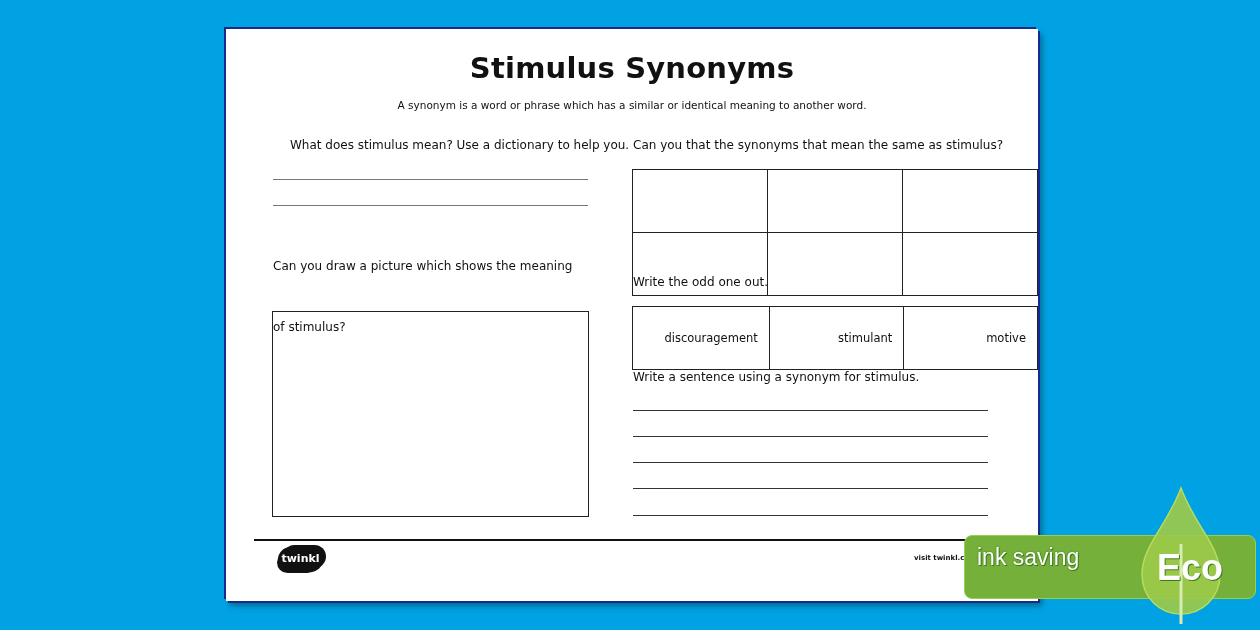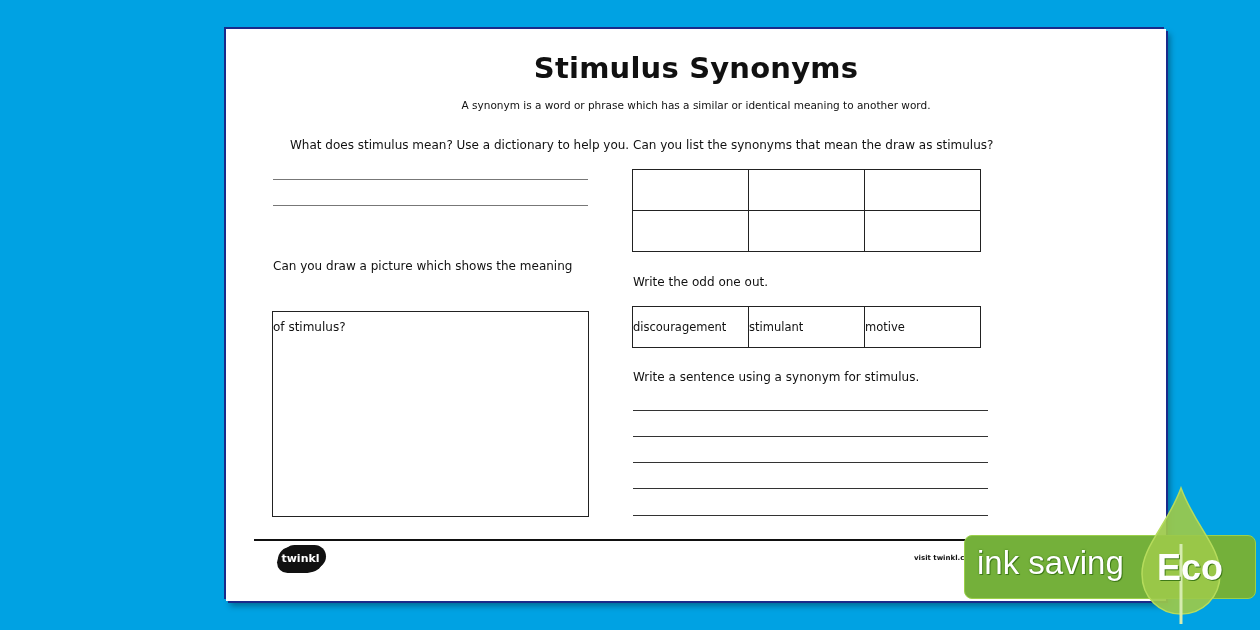--- a/index.html
+++ b/index.html
@@ -3,54 +3,54 @@
 <meta charset="utf-8">
 <style>
   html, body { margin:0; padding:0; }
   body {
     width:1260px; height:630px; overflow:hidden; position:relative;
     background:#00a2e3;
     font-family:"DejaVu Sans", sans-serif;
     color:#111;
   }
   .page {
-    position:absolute; left:226px; top:29px; width:940px; height:572px;
+    position:absolute; left:226px; top:29px; width:812px; height:572px;
     background:#fff;
     box-shadow: -2px -2px 0 #1a2a8a, 2px 2px 0 #1a2a8a, 4px 5px 6px rgba(0,0,0,0.35);
   }
   .title {
     position:absolute; left:0; right:0; top:22px; text-align:center;
     font-size:29px; font-weight:bold; letter-spacing:0.2px;
   }
   .subtitle {
     position:absolute; left:0; right:0; top:70px; text-align:center;
     font-size:10.5px;
   }
   .q { position:absolute; font-size:12px; line-height:21px; }
   .line { position:absolute; height:0; border-top:1.4px solid #777; }
   .line.dark { border-top:1.2px solid #333; }
   .drawbox { position:absolute; border:1.2px solid #222; }
   .grid { position:absolute; border-collapse:collapse; }
-  .grid td { border:1.5px solid #222; width:115px; height:40px; padding:0; text-align:left; font-size:11.5px; }
+  .grid td { border:1.5px solid #222; width:115px; height:40px; padding:11px; text-align:right; font-size:11.5px; }
   .footer-rule { position:absolute; left:28px; width:777px; top:510px; border-top:2.2px solid #111; }
   .logo {
     position:absolute; left:28px; top:518px; width:45px; height:25px;
     background:#111; border-radius:14px; color:#fff;
     font-size:11px; font-weight:bold; text-align:center; line-height:24px;
     box-shadow: 4px -3px 0 -1px #111, -3px 3px 0 -2px #111;
     margin-left: 24px;
   }
   .visit { position:absolute; left:688px; top:525px; font-size:7px; font-weight:bold; }
   .eco {
     position:absolute; left:964px; top:535px; width:292px; height:64px;
     background:#74b03a; border:1.5px solid #9bd04a; border-radius:8px;
     box-sizing:border-box;
   }
   .eco-text {
-    position:absolute; left:12px; top:8px; font-size:33px; color:#fff;
+    position:absolute; left:12px; top:8px; font-size:23px; color:#fff;
     font-family:"Liberation Sans", sans-serif;
     text-shadow: 0 0 2px #3f7a18, 1px 1px 0 #3f7a18;
   }
   .leaf { position:absolute; left:1140px; top:486px; width:82px; height:140px; }
   .eco-word {
     position:absolute; left:1157px; top:547px; font-size:36px; font-weight:bold; color:#fff;
     font-family:"Liberation Sans", sans-serif;
     text-shadow: 1px 1px 0 #3f7a18;
   }
 </style>
@@ -62,21 +62,21 @@
   <div class="subtitle">A synonym is a word or phrase which has a similar or identical meaning to another word.</div>
 
   <div class="q" style="left:47px; top:106px;margin-left:17px;">What does stimulus mean? Use a dictionary to help you.</div>
   <div class="line" style="left:47px; width:315px; top:150px;"></div>
   <div class="line" style="left:47px; width:315px; top:176px;"></div>
 
   <div class="q" style="left:47px; top:227px;">Can you draw a picture which shows the meaning</div>
   <div class="q" style="left:47px; top:248px;margin-top:40px;">of stimulus?</div>
   <div class="drawbox" style="left:46px; top:282px; width:315px; height:204px;"></div>
 
-  <div class="q" style="left:407px; top:106px;">Can you list the synonyms that mean the draw as stimulus?</div>
+  <div class="q" style="left:407px; top:106px;">Can you that the synonyms that mean the same as stimulus?</div>
   <table class="grid" style="left:406px; top:140px;">
     <tbody>
         <tr>
       <td></td>
       <td></td>
       <td></td>
     </tr>
     <tr>
       <td></td>
       <td></td>

